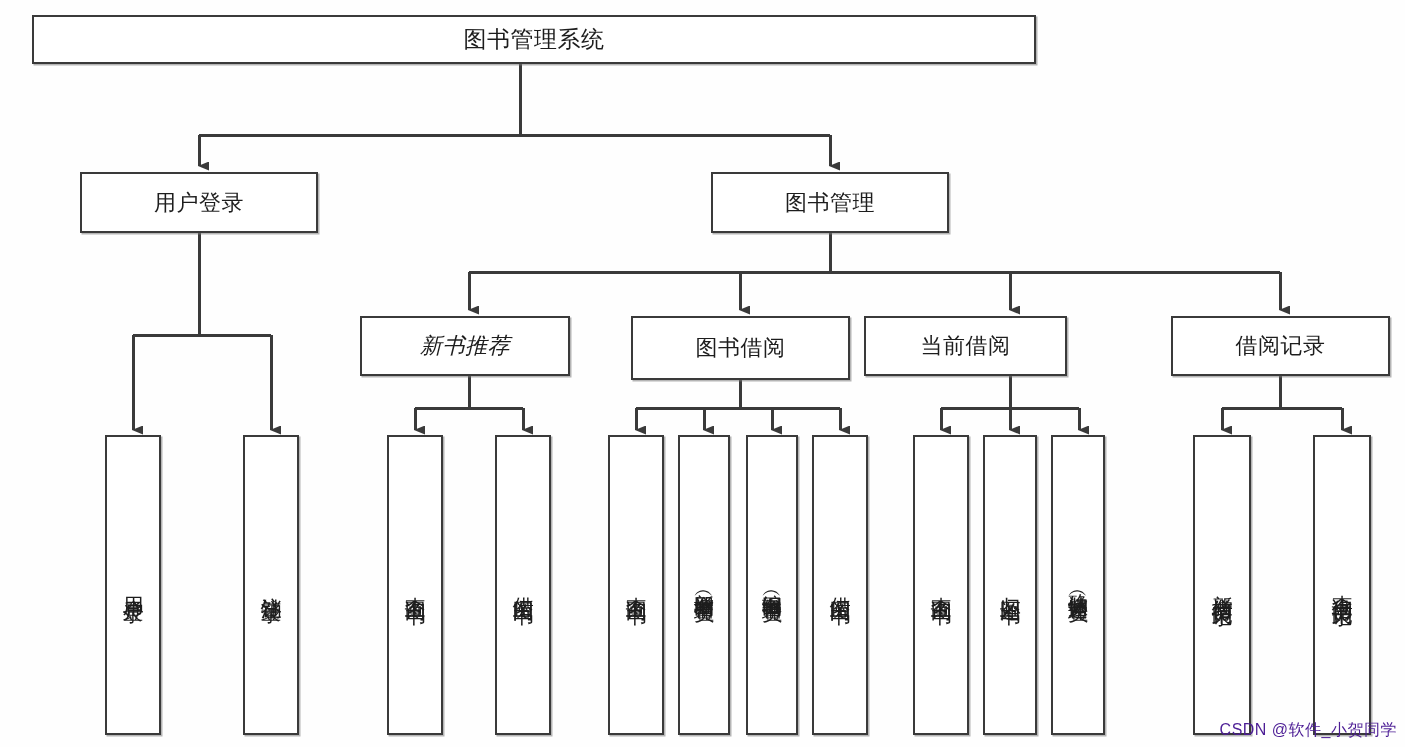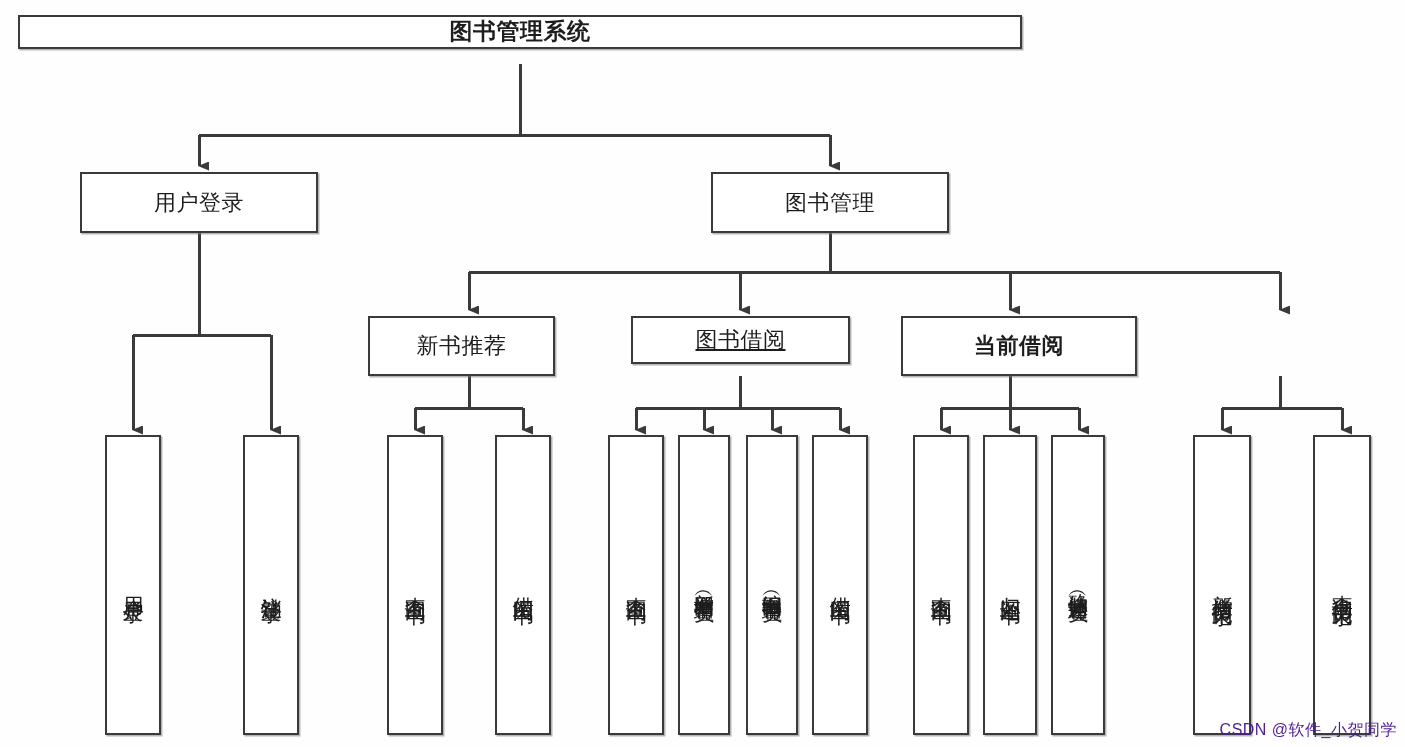--- a/index.html
+++ b/index.html
@@ -132,39 +132,42 @@
       <path d="M1010,408 L1010,430" marker-end="url(#arrowhead)"></path>
       <path d="M1079,408 L1079,430" marker-end="url(#arrowhead)"></path>
 
       <path d="M1280,376 L1280,408"></path>
       <path d="M1222,408 L1342,408"></path>
       <path d="M1222,408 L1222,430" marker-end="url(#arrowhead)"></path>
       <path d="M1342,408 L1342,430" marker-end="url(#arrowhead)"></path>
     </g>
   </svg>
 
-  <div class="node horiz root" style="left:18px; top:15px; width:1004px; height:34px;font-weight:bold;">
+  <div class="node horiz root" style="left:32px; top:15px; width:1004px; height:49px;">
     <span class="node-label">图书管理系统</span>
   </div>
 
   <div class="node horiz" style="left:80px; top:172px; width:238px; height:61px;">
     <span class="node-label">用户登录</span>
   </div>
   <div class="node horiz" style="left:711px; top:172px; width:238px; height:61px;font-family:Liberation Serif, serif;">
     <span class="node-label">图书管理</span>
   </div>
 
-  <div class="node horiz" style="left:368px; top:316px; width:187px; height:60px;">
+  <div class="node horiz" style="left:360px; top:316px; width:210px; height:60px;font-style:italic;">
     <span class="node-label">新书推荐</span>
   </div>
-  <div class="node horiz" style="left:631px; top:316px; width:219px; height:48px;text-decoration:underline;">
+  <div class="node horiz" style="left:631px; top:316px; width:219px; height:64px;">
     <span class="node-label">图书借阅</span>
   </div>
-  <div class="node horiz" style="left:901px; top:316px; width:236px; height:60px;font-weight:bold;">
+  <div class="node horiz" style="left:864px; top:316px; width:203px; height:60px;">
     <span class="node-label">当前借阅</span>
+  </div>
+  <div class="node horiz" style="left:1171px; top:316px; width:219px; height:60px;">
+    <span class="node-label">借阅记录</span>
   </div>
 
   <div class="node vert" style="left:105px; top:435px; width:56px; height:300px;">
     <span class="node-label">用户登录</span>
   </div>
   <div class="node vert" style="left:243px; top:435px; width:56px; height:300px;">
     <span class="node-label">注销登录</span>
   </div>
 
   <div class="node vert" style="left:387px; top:435px; width:56px; height:300px;">

